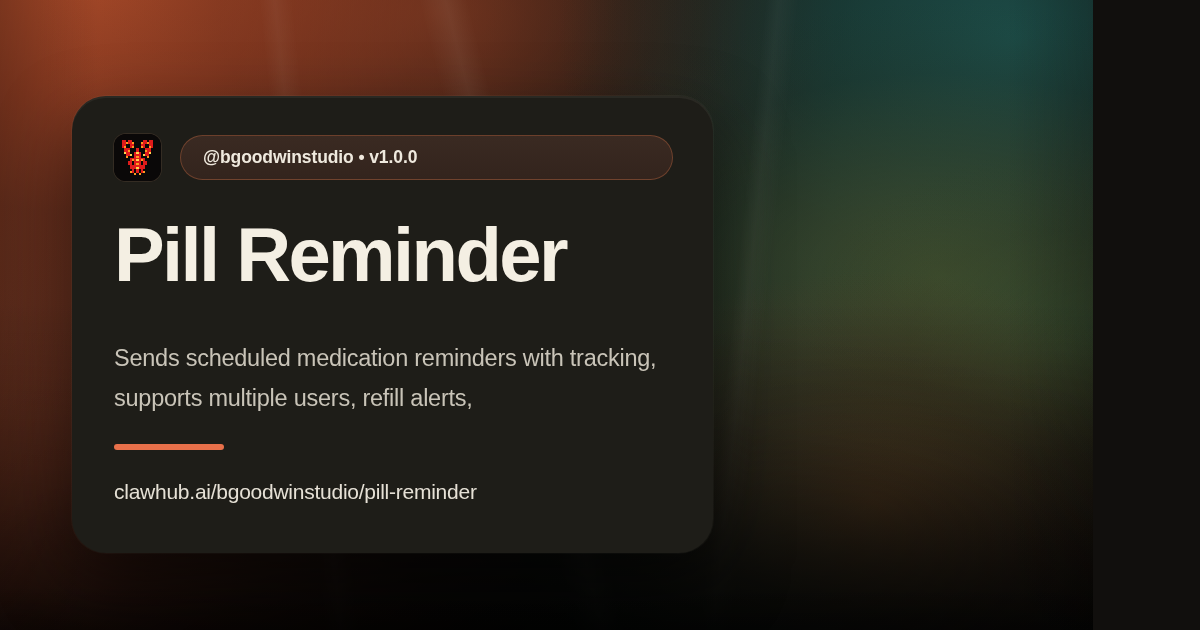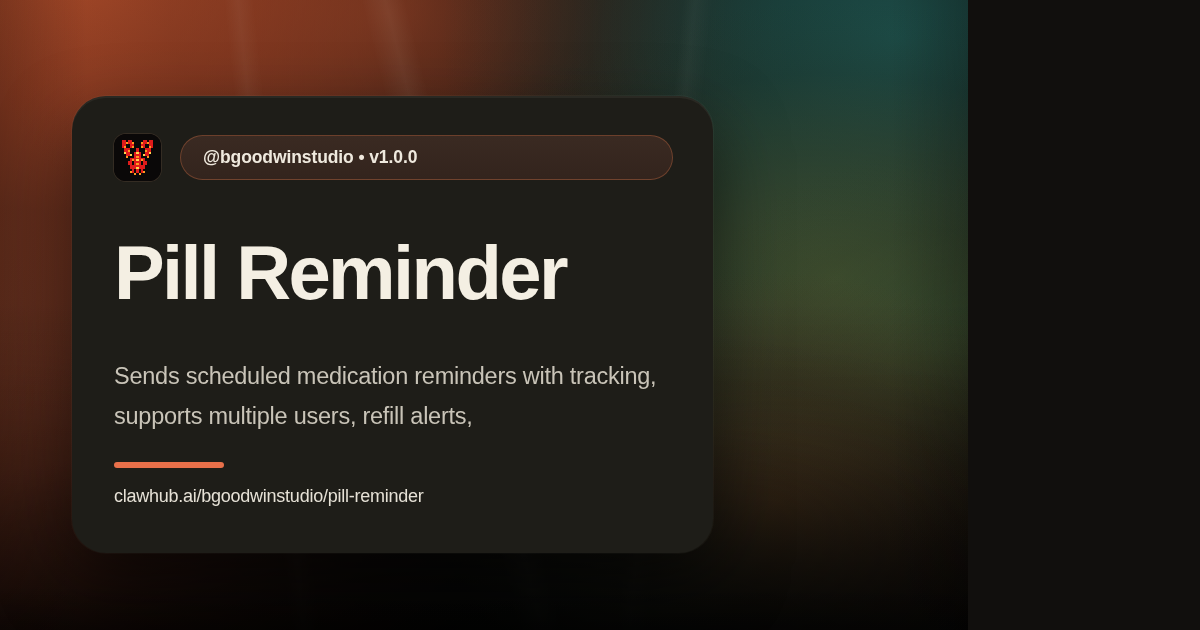--- a/index.html
+++ b/index.html
@@ -8,21 +8,21 @@
   html, body {
     width:1200px; height:630px;
     overflow:hidden;
     background:#110f0d;
     font-family:"Liberation Sans", sans-serif;
   }
 
   
   #og-card {
     position:relative;
-    width:968px; height:630px;
+    width:1093px; height:630px;
     background:#16130f;
     overflow:hidden;
   }
 
   .bg-layer {
     position:absolute;
     inset:0;
     pointer-events:none;
   }
 
@@ -185,21 +185,21 @@
     font-weight:bold;
     color:#efe9de;
     letter-spacing:-0.1px;
     white-space:nowrap;
     overflow:hidden;
     text-overflow:ellipsis;
   }
 
   
   .title {
-    margin-top:52px;
+    margin-top:34px;
     font-size:76px;
     line-height:1.04;
     font-weight:bold;
     color:#f4efe3;
     letter-spacing:-2.6px;
     flex:none;
   }
 
   
   .description {
@@ -216,22 +216,22 @@
   .accent-bar {
     margin-top:26px;
     width:110px; height:6px;
     border-radius:3px;
     background:#e8704a;
     flex:none;
   }
 
   
   .card-url {
-    margin-top:18px;
-    font-size:18px;
+    margin-top:30px;
+    font-size:21px;
     color:#e6e1d6;
     letter-spacing:-0.25px;
     flex:none;
   }
 </style>
 </head>
 <body>
 
 <div id="og-card">
 

